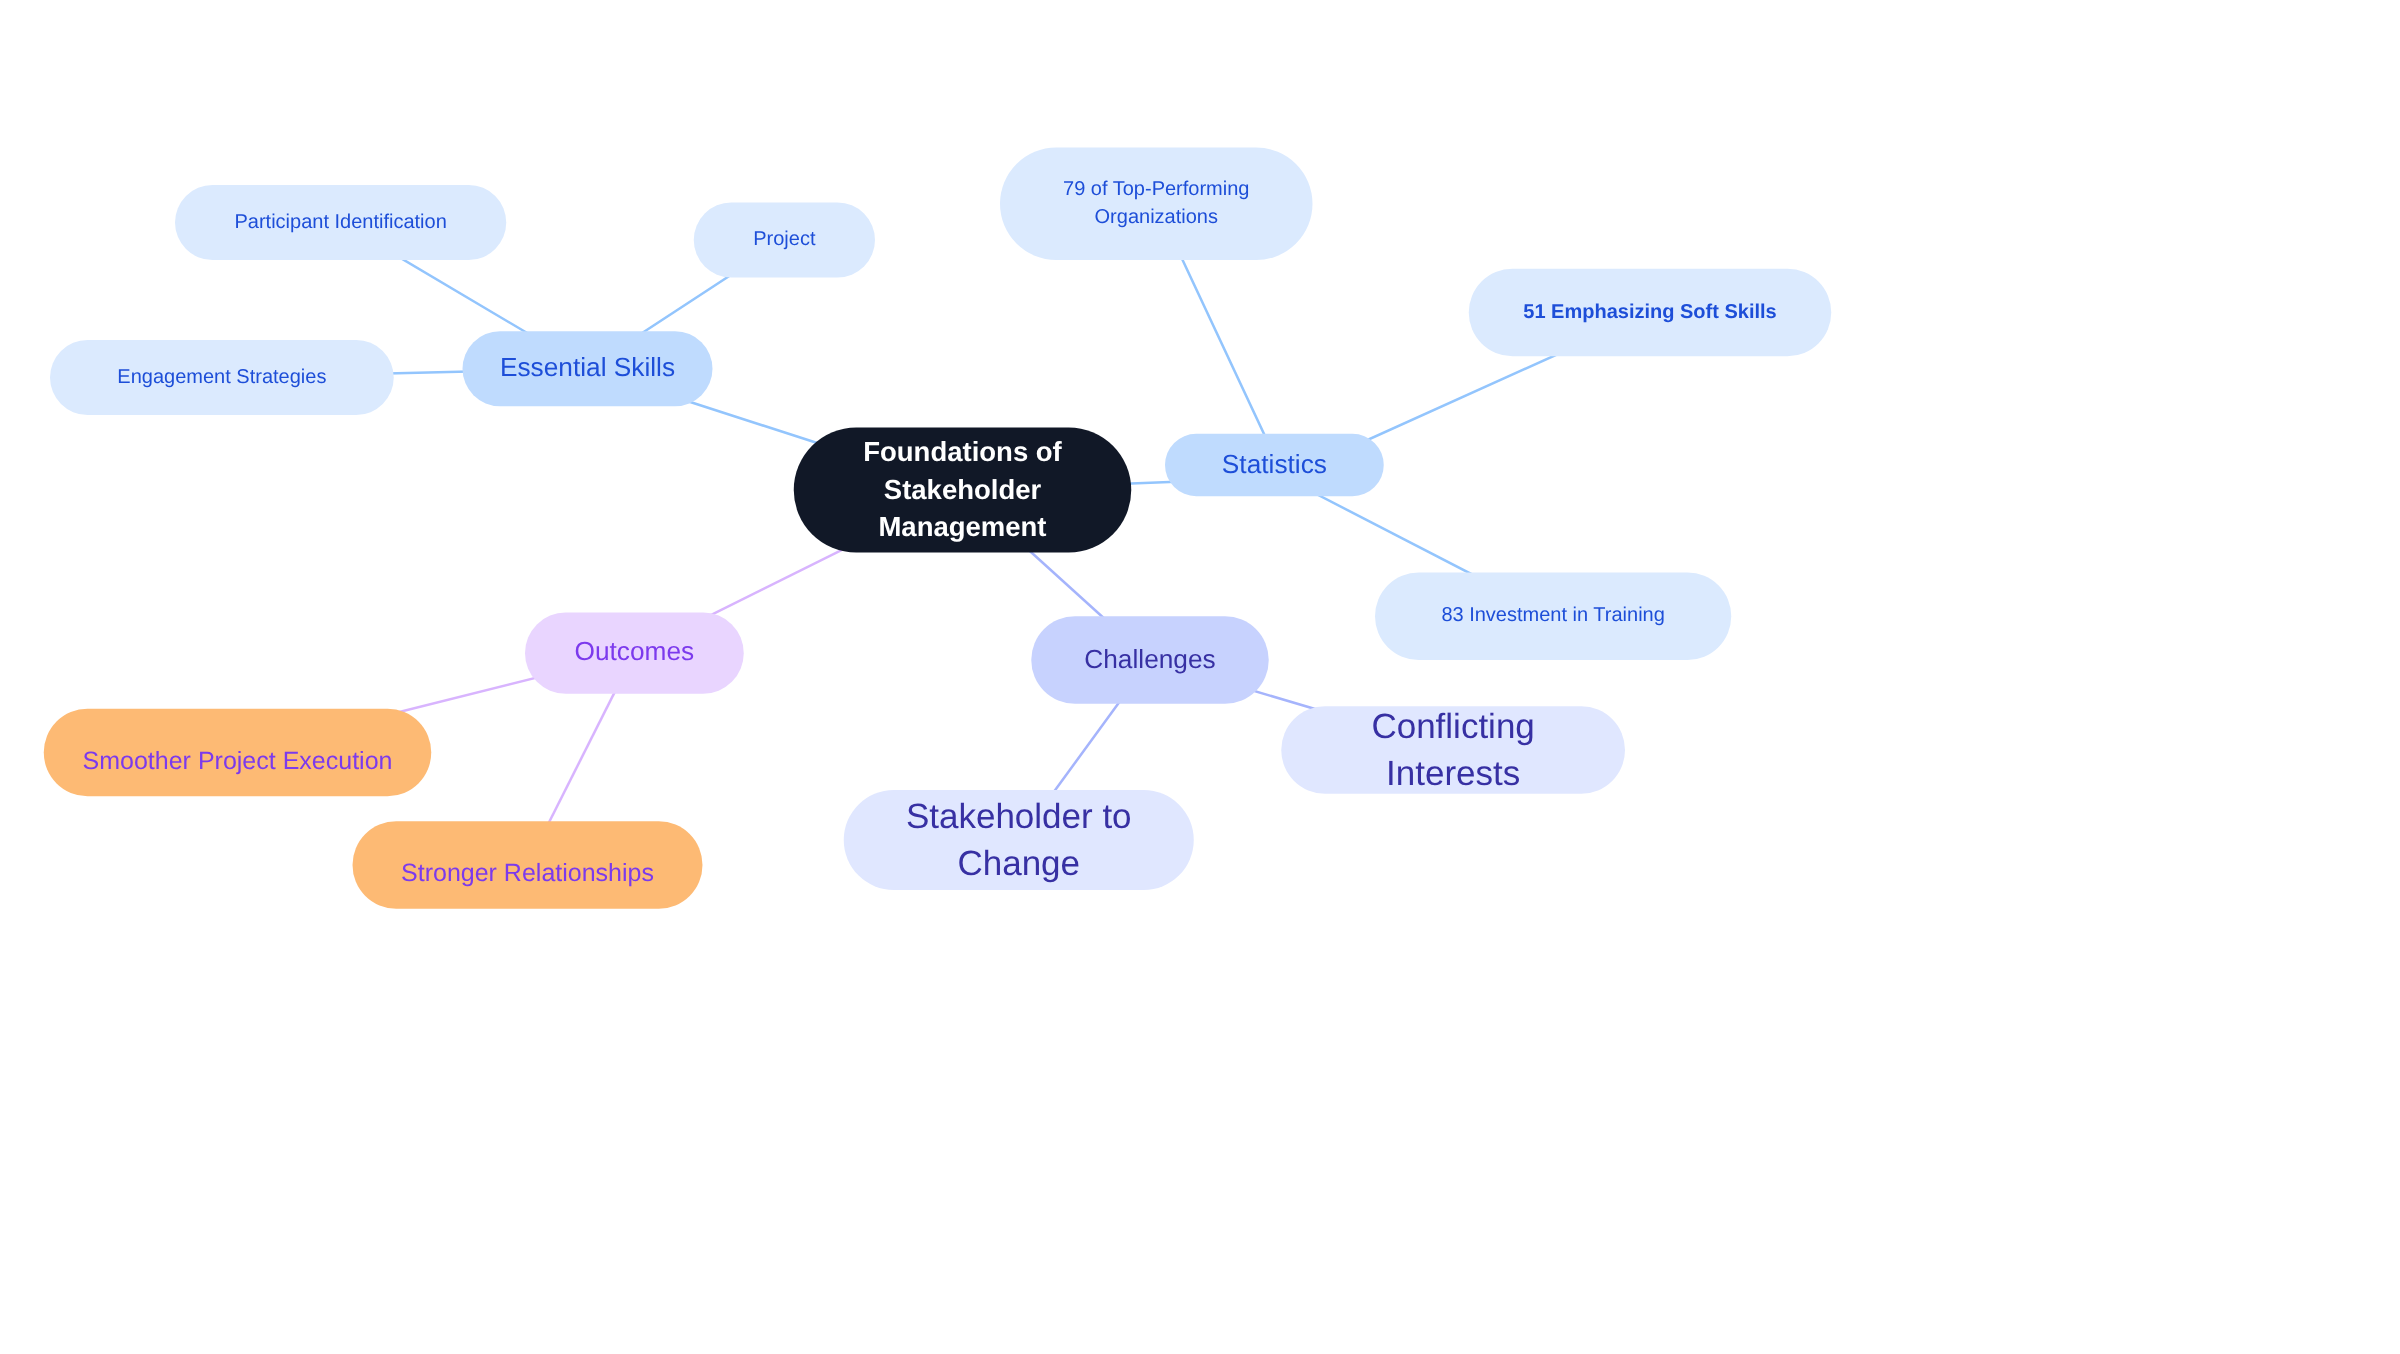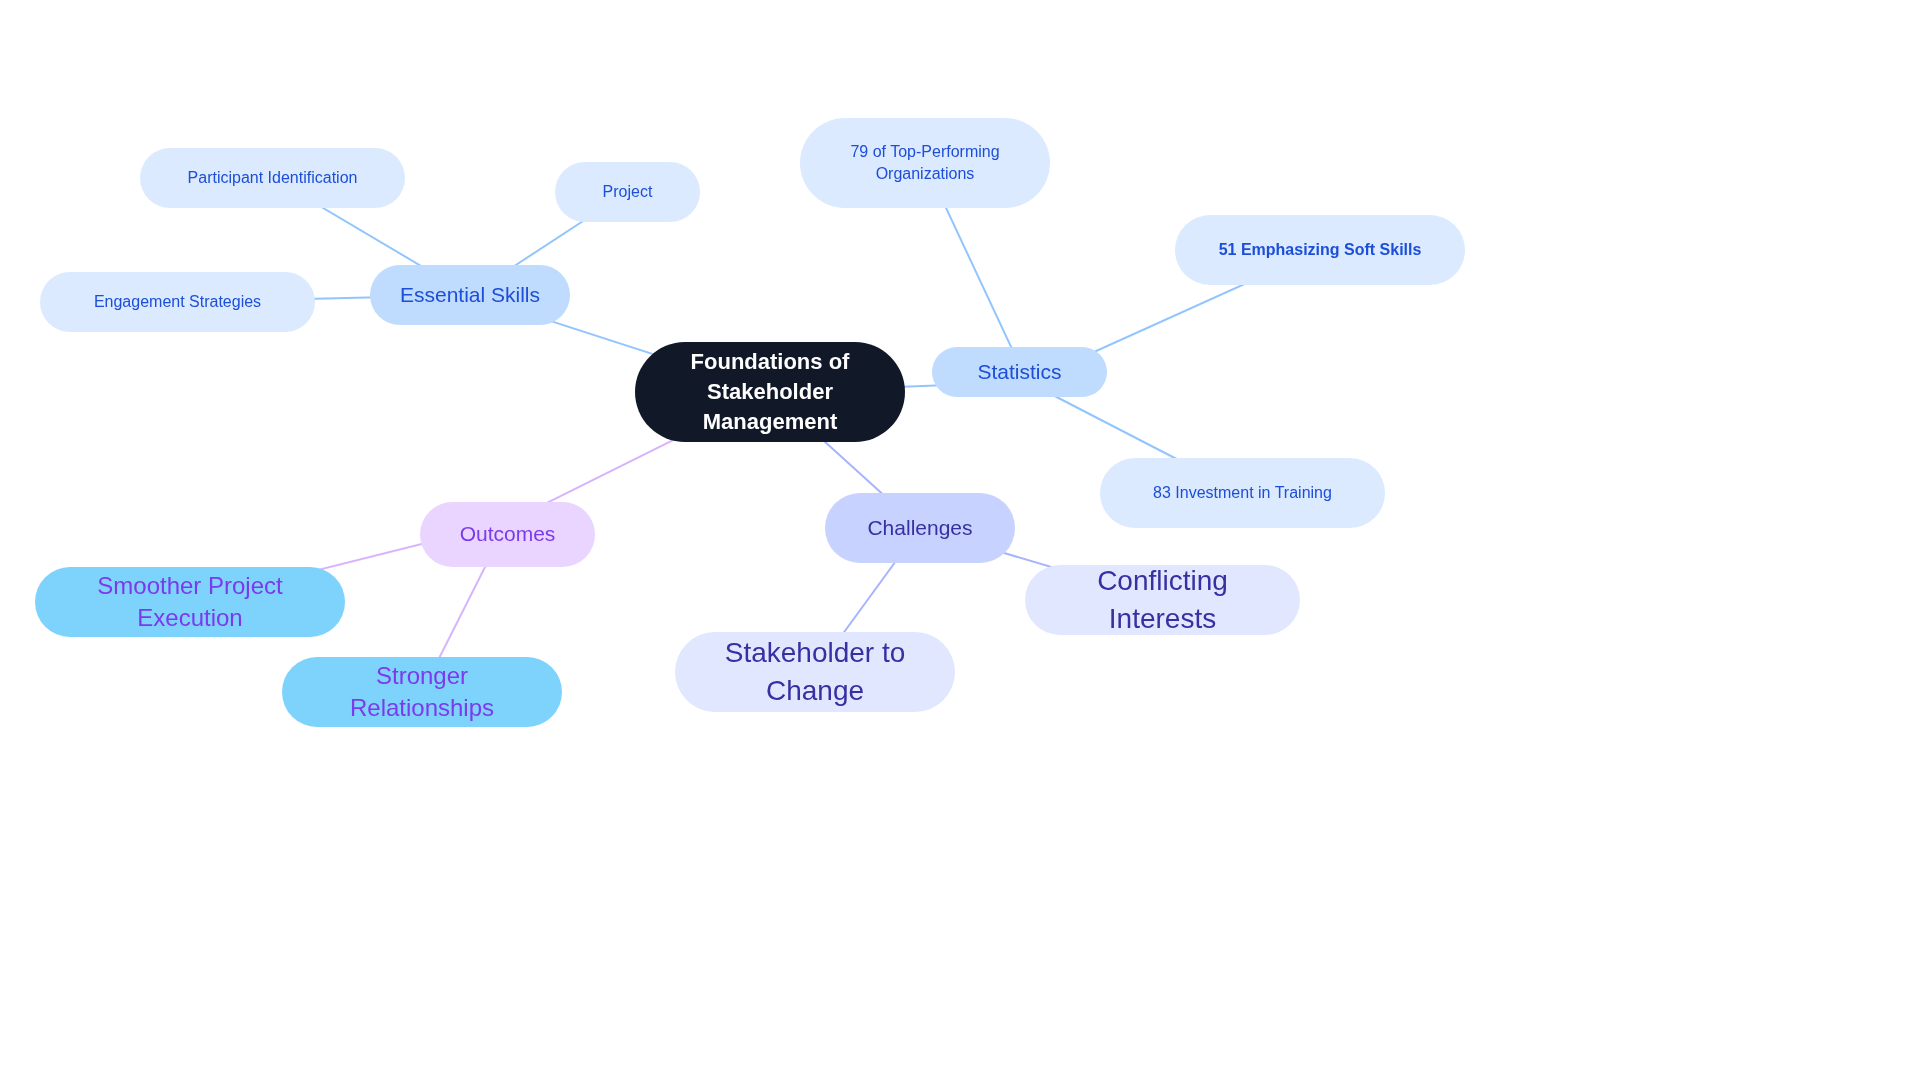--- a/index.html
+++ b/index.html
@@ -57,27 +57,27 @@
       font-size: 16px;
       font-weight: 400;
     }
 
     
     .node-purple-main {
       background: #e9d5ff;
       color: #7c3aed;
       font-size: 21px;
       font-weight: 500;
-      margin-top: 12px;
     }
     .node-purple-sub {
-      background: #7dd3fc;
+      background: #fdba74;
       color: #7c3aed;
-      font-size: 24px;
+      font-size: 20px;
       font-weight: 400;
+      align-items: flex-end;
     }
 
     
     .node-indigo-main {
       background: #c7d2fe;
       color: #3730a3;
       font-size: 21px;
       font-weight: 500;
     }
     .node-indigo-sub {

